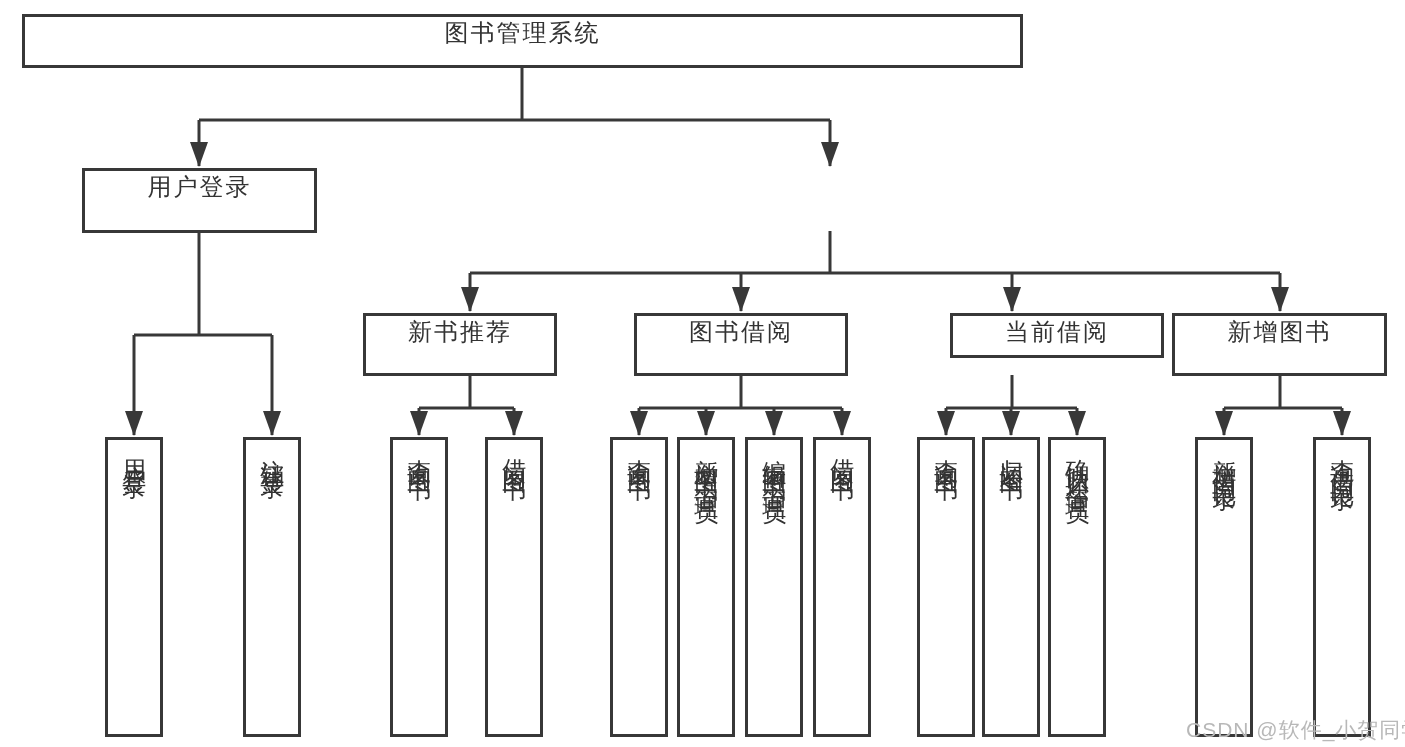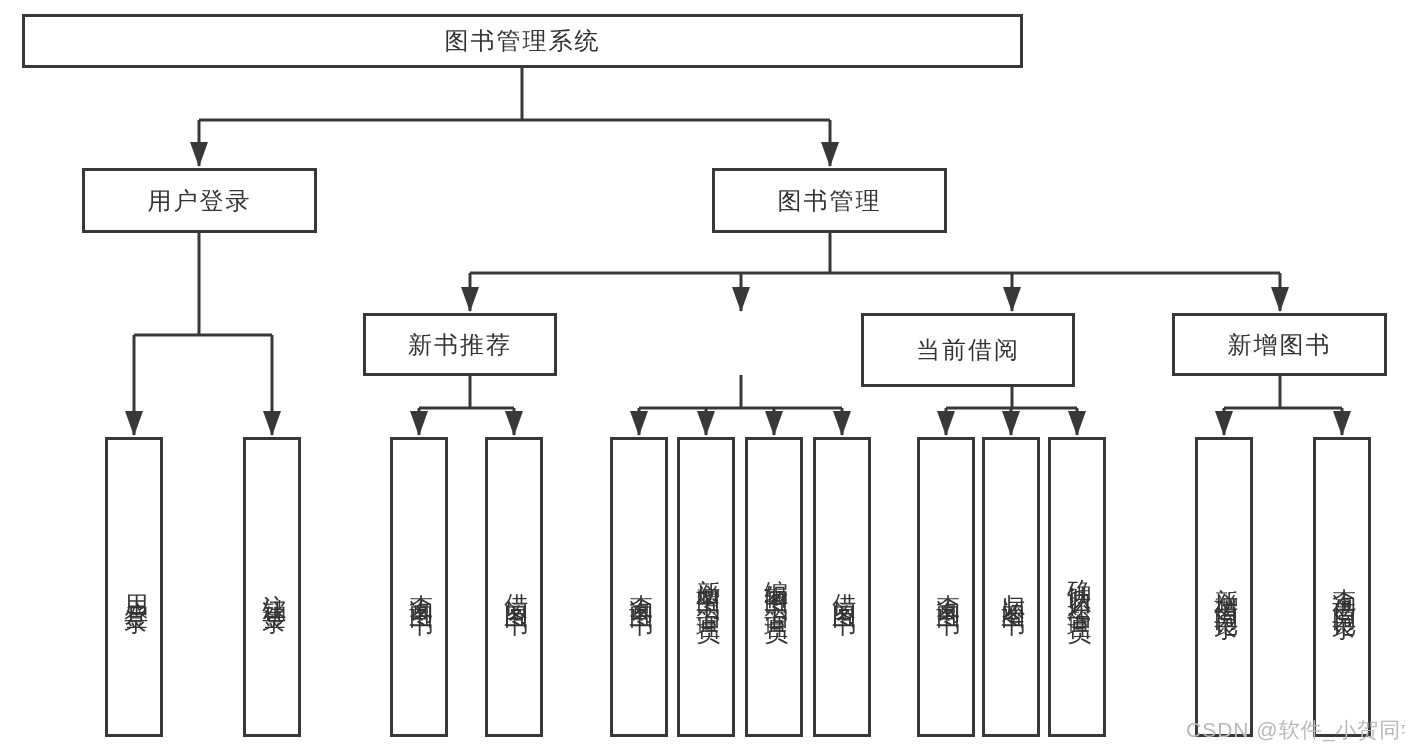--- a/index.html
+++ b/index.html
@@ -36,26 +36,25 @@
   .wires marker path{
     fill:var(--line);
     stroke:none;
   }
   .box{
     position:absolute;
     box-sizing:border-box;
     border:3px solid var(--line);
     background:var(--background);
     display:flex;
-    align-items:center;
+    align-items:flex-start;
     justify-content:center;
     color:var(--text);
     font-size:24px;
     z-index:2;
-    font-family:Liberation Mono, monospace;
   }
   .box.h span{
     letter-spacing:2px;
     white-space:nowrap;
   }
   .box.v span{
     writing-mode:vertical-rl;
     letter-spacing:6px;
     line-height:1.1;
   }
@@ -130,28 +129,28 @@
     </g>
   </svg>
 
   <div class="box h" style="left:22px;top:14px;width:1001px;height:54px">
     <span>图书管理系统</span>
   </div>
 
   <div class="box h" style="left:82px;top:168px;width:235px;height:65px">
     <span>用户登录</span>
   </div>
-  <div class="box h" style="left:712px;top:168px;width:235px;height:65px">
-    <span>图书管理</span>
-  </div>
 
   <div class="box h" style="left:363px;top:313px;width:194px;height:63px">
     <span>新书推荐</span>
   </div>
-  <div class="box h" style="left:861px;top:313px;width:214px;height:74px">
+  <div class="box h" style="left:634px;top:313px;width:214px;height:63px">
+    <span>图书借阅</span>
+  </div>
+  <div class="box h" style="left:950px;top:313px;width:214px;height:45px">
     <span>当前借阅</span>
   </div>
   <div class="box h" style="left:1172px;top:313px;width:215px;height:63px">
     <span>新增图书</span>
   </div>
 
   <div class="box v" style="left:105px;top:437px;width:58px;height:300px">
     <span>用户登录</span>
   </div>
   <div class="box v" style="left:243px;top:437px;width:58px;height:300px">

